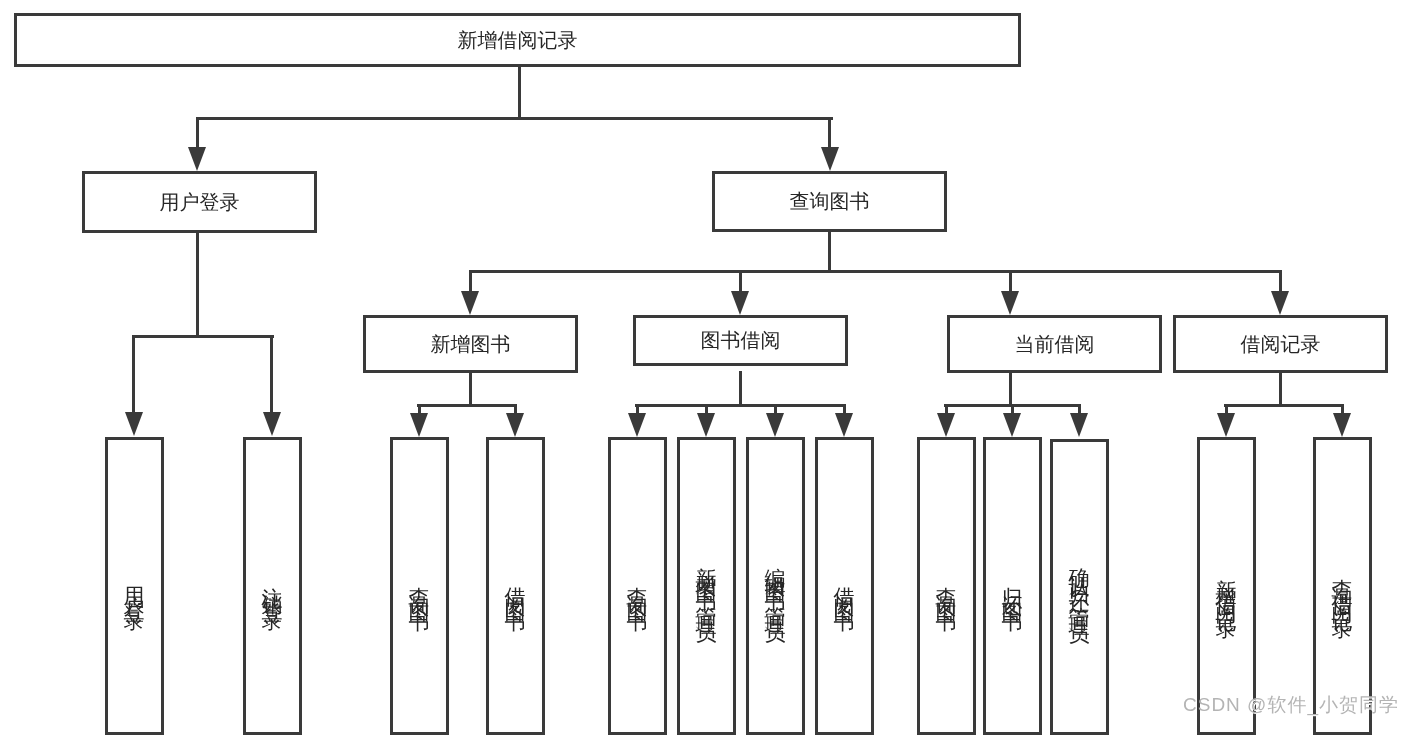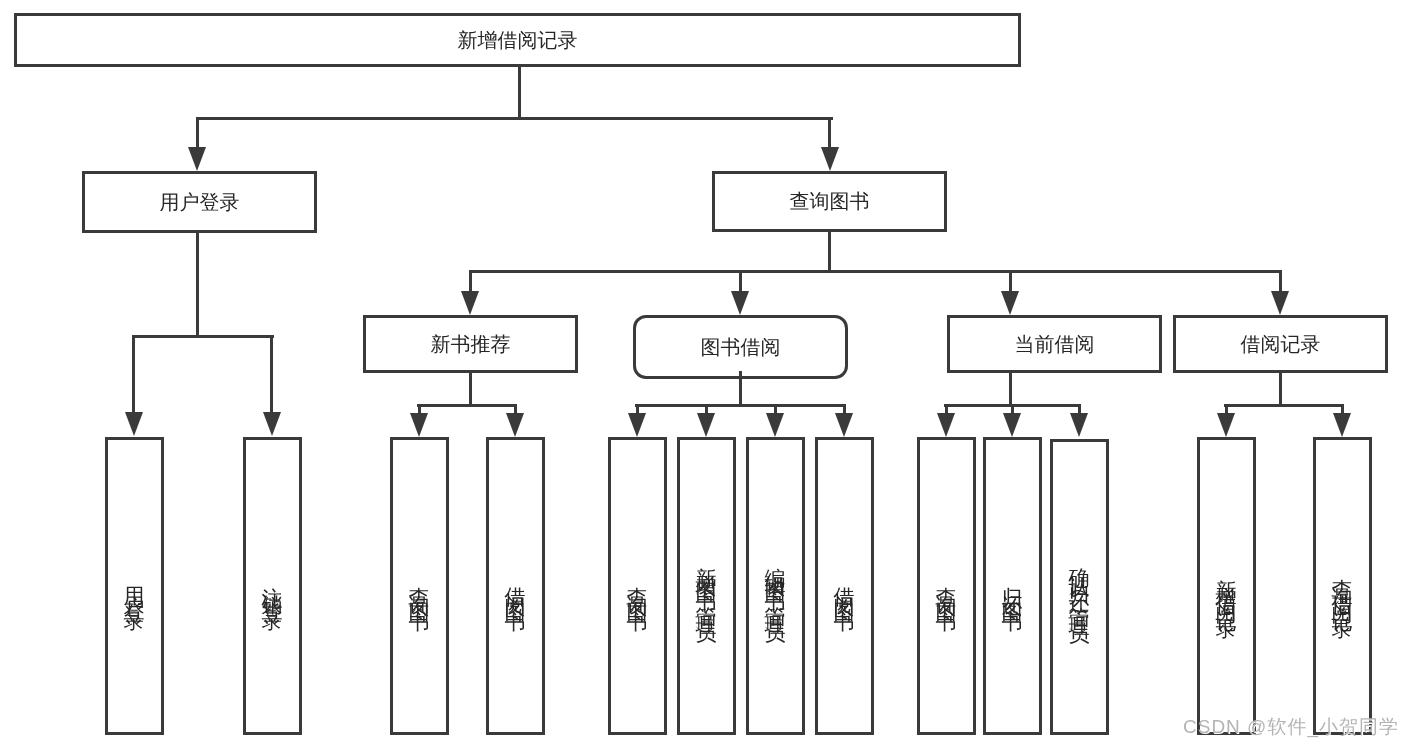--- a/index.html
+++ b/index.html
@@ -49,21 +49,21 @@
     position: absolute;
     width: 0;
     height: 0;
     border-left: 9px solid transparent;
     border-right: 9px solid transparent;
     border-top: 24px solid #3a3a3a;
   }
   #watermark {
     position: absolute;
     left: 1183px;
-    top: 714px;
+    top: 692px;
     font-size: 19px;
     color: #b4b4b4;
     letter-spacing: 1px;
     z-index: 10;
     text-shadow: 1px 1px 0 #ffffff;
     white-space: nowrap;
   }
 </style>
 </head>
 <body>
@@ -100,23 +100,23 @@
   <div class="v-line" style="left:469px; top:270px; height:23px;"></div>
   <div class="ah" style="left:461px; top:291px;"></div>
   <div class="v-line" style="left:739px; top:270px; height:23px;"></div>
   <div class="ah" style="left:731px; top:291px;"></div>
   <div class="v-line" style="left:1009px; top:270px; height:23px;"></div>
   <div class="ah" style="left:1001px; top:291px;"></div>
   <div class="v-line" style="left:1279px; top:270px; height:23px;"></div>
   <div class="ah" style="left:1271px; top:291px;"></div>
 
   <div class="node" style="left:363px; top:315px; width:215px; height:58px;">
-    <span>新书推荐</span>
-  </div>
-  <div class="node" style="left:633px; top:315px; width:215px; height:64px;border-radius:13px;">
+    <span>新增图书</span>
+  </div>
+  <div class="node" style="left:633px; top:315px; width:215px; height:51px;">
     <span>图书借阅</span>
   </div>
   <div class="node" style="left:903px; top:315px; width:215px; height:58px;margin-left:44px;">
     <span>当前借阅</span>
   </div>
   <div class="node" style="left:1173px; top:315px; width:215px; height:58px;">
     <span>借阅记录</span>
   </div>
 
   <div class="v-line" style="left:469px; top:371px; height:36px;"></div>

